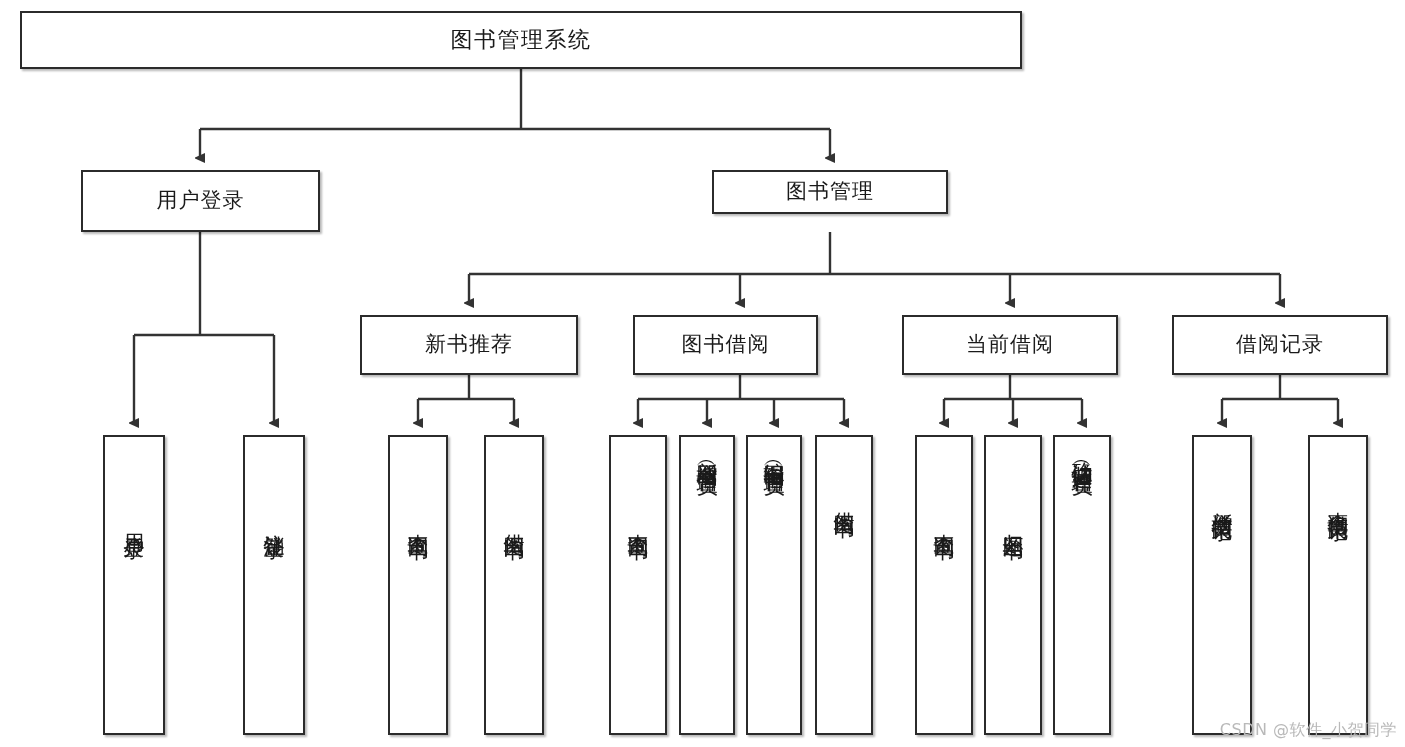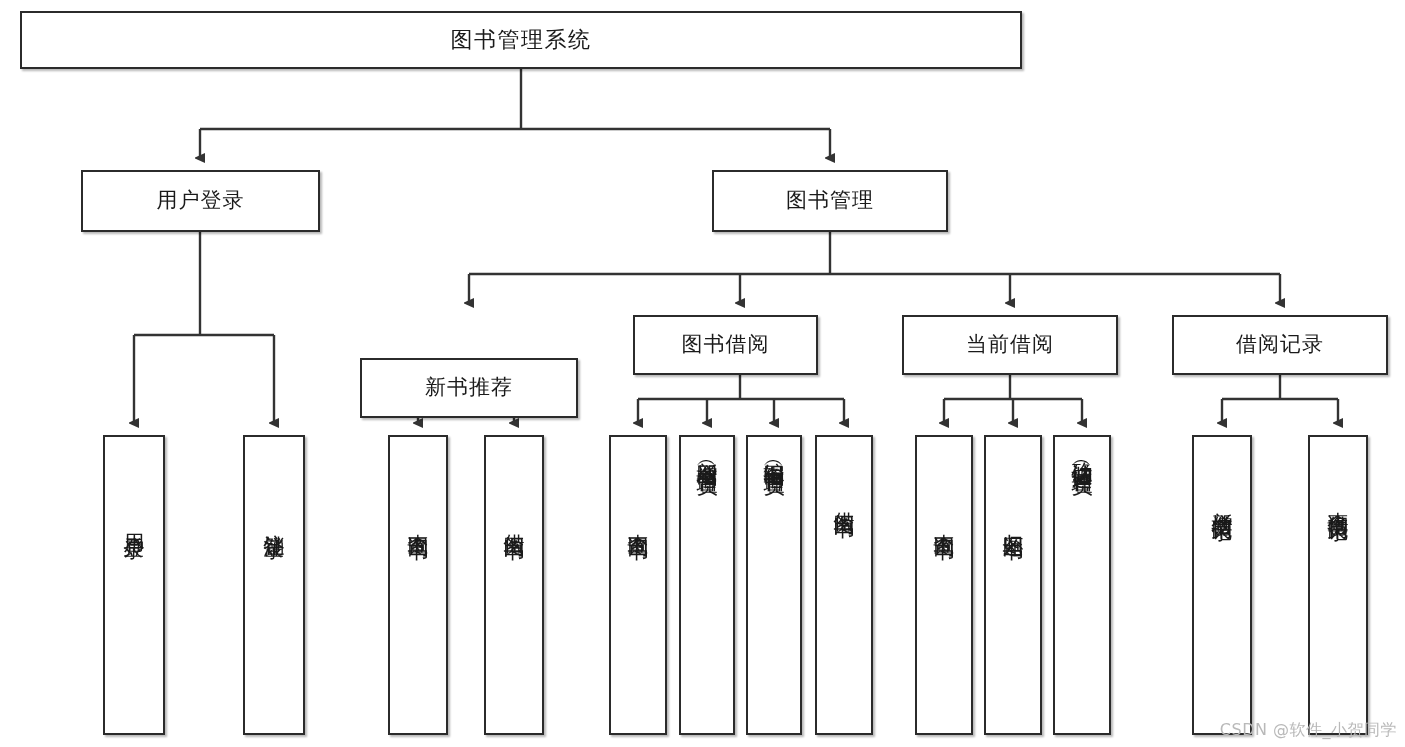--- a/index.html
+++ b/index.html
@@ -143,25 +143,25 @@
     </g>
   </svg>
 
   <div class="node root horiz" style="left: 20px; top: 11px; width: 1002px; height: 58px;">
     <span class="node-label">图书管理系统</span>
   </div>
 
   <div class="node horiz" style="left: 81px; top: 170px; width: 239px; height: 62px;">
     <span class="node-label">用户登录</span>
   </div>
-  <div class="node horiz" style="left: 712px; top: 170px; width: 236px; height: 62px;">
+  <div class="node horiz" style="left: 712px; top: 170px; width: 236px; height: 44px;">
     <span class="node-label">图书管理</span>
   </div>
 
-  <div class="node horiz" style="left: 360px; top: 315px; width: 218px; height: 60px; margin-top: 43px;">
+  <div class="node horiz" style="left: 360px; top: 315px; width: 218px; height: 60px;">
     <span class="node-label">新书推荐</span>
   </div>
   <div class="node horiz" style="left: 633px; top: 315px; width: 185px; height: 60px;">
     <span class="node-label">图书借阅</span>
   </div>
   <div class="node horiz" style="left: 902px; top: 315px; width: 216px; height: 60px;">
     <span class="node-label">当前借阅</span>
   </div>
   <div class="node horiz" style="left: 1172px; top: 315px; width: 216px; height: 60px;">
     <span class="node-label">借阅记录</span>

